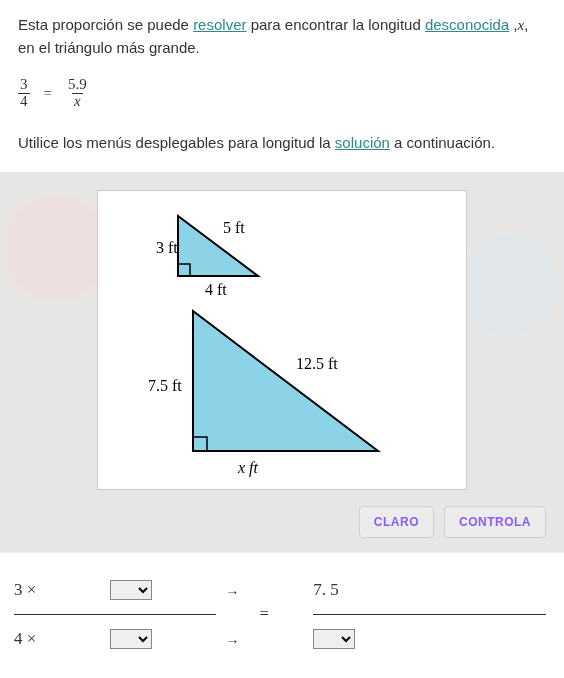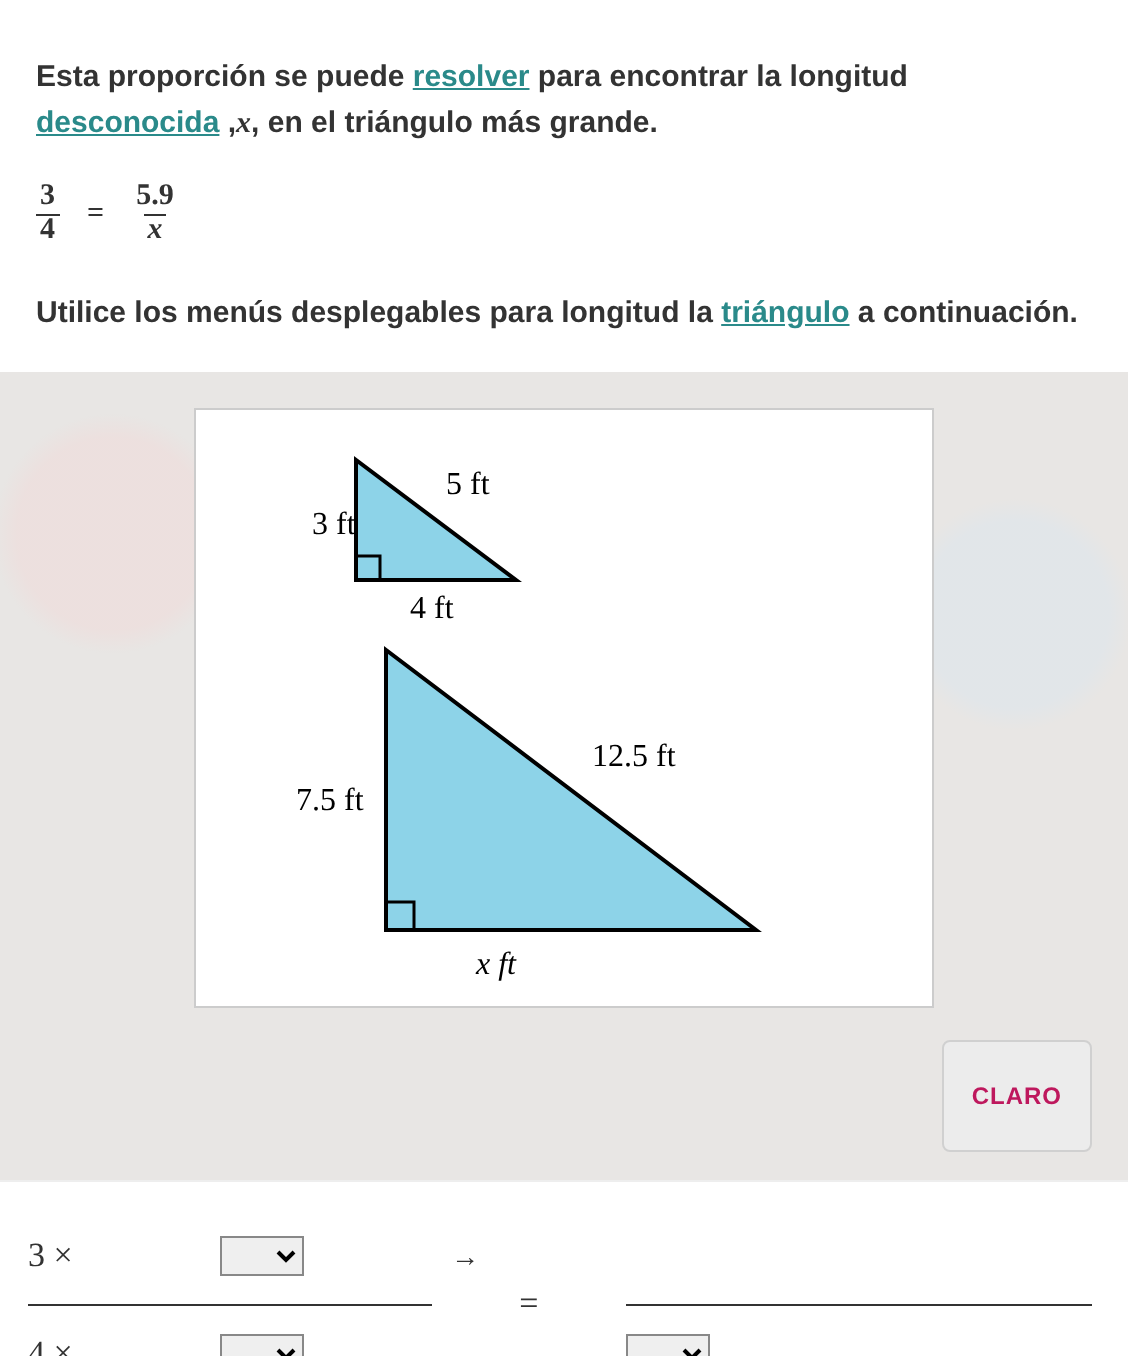--- a/index.html
+++ b/index.html
@@ -5,22 +5,21 @@
   * { box-sizing: border-box; }
   body {
     margin: 0;
     font-family: Arial, Helvetica, sans-serif;
     font-size: 15px;
     color: #333;
     width: 564px;
     background: #fff;
   }
   .top-section {
-    padding: 28px 18px 18px 18px;
-    font-weight: bold;
+    padding: 14px 18px 18px 18px;
   }
   .instruction-text {
     line-height: 1.5;
     margin-bottom: 18px;
   }
   .link {
     color: #2a8a8a;
     text-decoration: underline;
     cursor: pointer;
   }
@@ -61,24 +60,24 @@
   }
   .tri-svg { display:block; }
   .button-row {
     display: flex;
     justify-content: flex-end;
     gap: 10px;
     margin-top: 16px;
   }
   .btn {
     background: #ececec;
-    color: #be185d;
+    color: #8b5cf6;
     border: 1px solid #d0d0d0;
     border-radius: 4px;
-    padding: 20px 14px;
+    padding: 8px 14px;
     font-size: 12px;
     font-weight: bold;
     letter-spacing: 0.5px;
     cursor: pointer;
   }
   .answer-area {
     padding: 26px 18px 30px 14px;
     border-top: 1px solid #eee;
   }
   .answer-grid {
@@ -119,21 +118,21 @@
       <span class="den">4</span>
     </span>
     <span class="eq">=</span>
     <span class="frac">
       <span class="num">5.9</span>
       <span class="den italic-x">x</span>
     </span>
   </div>
 
   <div class="instruction-2">
-    <span>Utilice los menús desplegables para longitud la </span><span class="link">triángulo</span><span> a continuación.</span>
+    <span>Utilice los menús desplegables para longitud la </span><span class="link">solución</span><span> a continuación.</span>
   </div>
 </div>
 
 <div class="figure-area">
   <div class="diagram-box">
     <svg class="tri-svg" width="370" height="300" viewBox="0 0 370 300">
 
       <polygon points="80,25 80,85 160,85" fill="#8dd3e8" stroke="#000" stroke-width="2"></polygon>
       <rect x="80" y="73" width="12" height="12" fill="none" stroke="#000" stroke-width="1.5"></rect>
       <text x="58" y="62" font-family="Times New Roman" font-size="16">3 ft</text>
@@ -143,31 +142,33 @@
       <polygon points="95,120 95,260 280,260" fill="#8dd3e8" stroke="#000" stroke-width="2"></polygon>
       <rect x="95" y="246" width="14" height="14" fill="none" stroke="#000" stroke-width="1.5"></rect>
       <text x="50" y="200" font-family="Times New Roman" font-size="16">7.5 ft</text>
       <text x="198" y="178" font-family="Times New Roman" font-size="16">12.5 ft</text>
       <text x="140" y="282" font-family="Times New Roman" font-style="italic" font-size="16">x ft</text>
     </svg>
   </div>
 
   <div class="button-row">
     <button class="btn">CLARO</button>
+    <button class="btn">CONTROLA</button>
   </div>
 </div>
 
 <div class="answer-area">
   <div class="answer-grid">
 
     <span class="cell">3 ×</span>
     <span class="cell">
       <select class="mini"></select>
     </span>
     <span class="cell arrow">→</span>
+    <span class="cell" style="grid-column:4/7;">7. 5</span>
 
     <span class="cell" style="grid-column:1/3;">
         <div class="hr-line"></div>
       </span>
     <span class="cell" style="text-align:center;">=</span>
     <span class="cell" style="grid-column:4/7;">
         <div class="hr-line"></div>
       </span>
 
     <span class="cell">4 ×</span>

